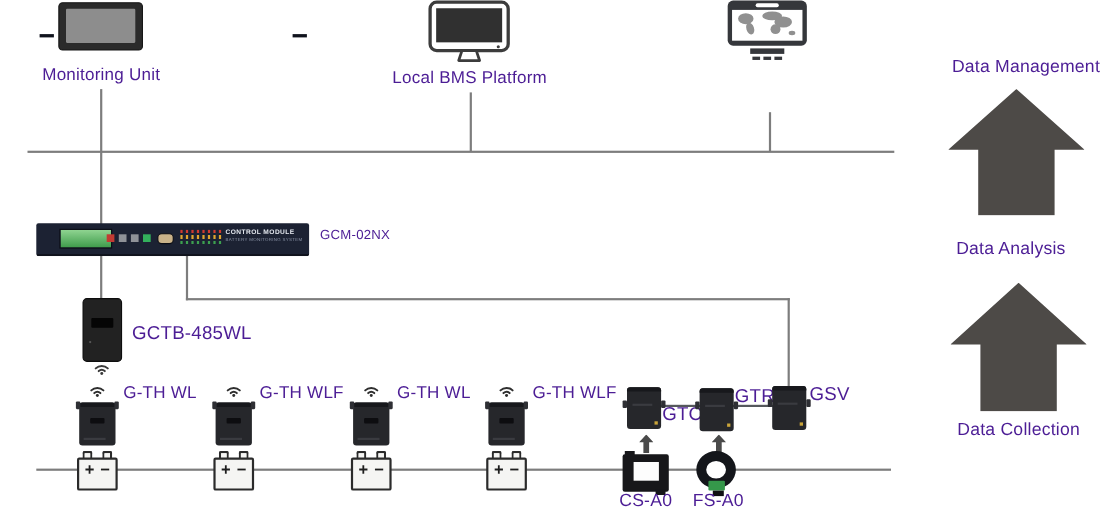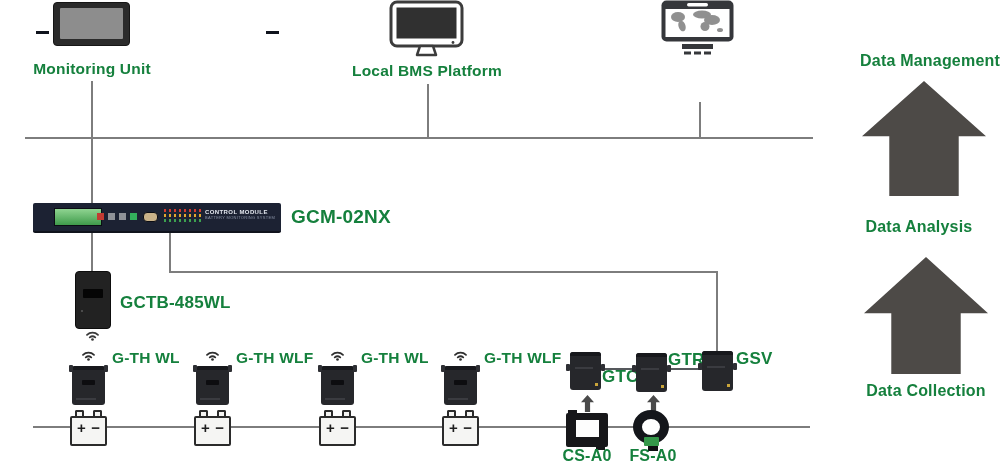--- a/index.html
+++ b/index.html
@@ -1,19 +1,19 @@
 <!DOCTYPE html>
 <html><head>
 <meta charset="utf-8">
 <style>
   html,body{margin:0;padding:0;background:#fff;}
   .canvas{position:relative;width:1000px;height:473px;background:#fff;overflow:hidden;
           font-family:"Liberation Sans",sans-serif;color:#333;}
   .line{position:absolute;background:#7d7d7d;}
-  .lbl{position:absolute;color:#15803d;font-weight:700;letter-spacing:.2px;white-space:nowrap;}
+  .lbl{position:absolute;color:#4c1d95;font-weight:400;letter-spacing:.2px;white-space:nowrap;}
   .center{text-align:center;}
   
   .tablet{position:absolute;background:#2b2b2b;border:1px solid #161616;border-radius:4px;}
   .tablet-screen{position:absolute;left:6px;top:5px;right:6px;bottom:6px;background:#8d8d8d;border-radius:1px;}
   
   .big-arrow{position:absolute;background:#4d4a47;
     clip-path:polygon(50% 0,100% 48%,78% 48%,78% 100%,22% 100%,22% 48%,0 48%);}
   
   .rack{position:absolute;left:33px;top:203px;width:248px;height:28px;background:#1c2233;
         border-radius:2px;border-bottom:2px solid #10131d;}
@@ -139,21 +139,21 @@
         <i></i>
         <i></i>
     </div>
     <div class="face-text">
       <div class="face-title">CONTROL MODULE</div>
       <div class="face-sub">BATTERY MONITORING SYSTEM</div>
     </div>
   </div>
   <div class="rack-foot" style="left:36px;"></div>
   <div class="rack-foot" style="left:266px;"></div>
-  <div class="lbl" style="left:291px;top:206px;font-size:19px;">GCM-02NX</div>
+  <div class="lbl" style="left:291px;top:206px;font-size:12px;">GCM-02NX</div>
 
   <div class="gctb">
     <div class="gctb-slot"></div>
     <div class="gctb-dot"></div>
   </div>
   <svg style="position:absolute;left:85px;top:330px;" width="15" height="11" viewBox="0 0 24 18">
     <path d="M3 8 A13 13 0 0 1 21 8" stroke="#3a3a3a" stroke-width="3" fill="none" stroke-linecap="round"></path>
     <path d="M7.5 12 A7 7 0 0 1 16.5 12" stroke="#3a3a3a" stroke-width="3" fill="none" stroke-linecap="round"></path>
     <circle cx="12" cy="15.5" r="2.2" fill="#3a3a3a"></circle>
   </svg>

